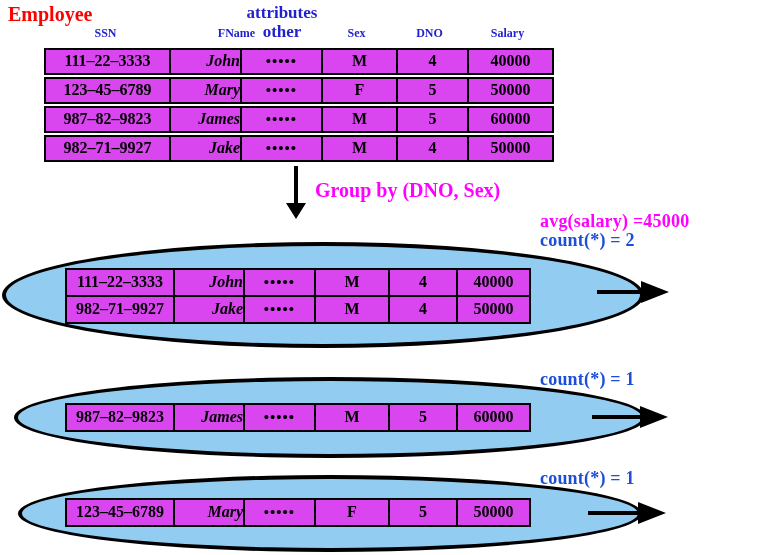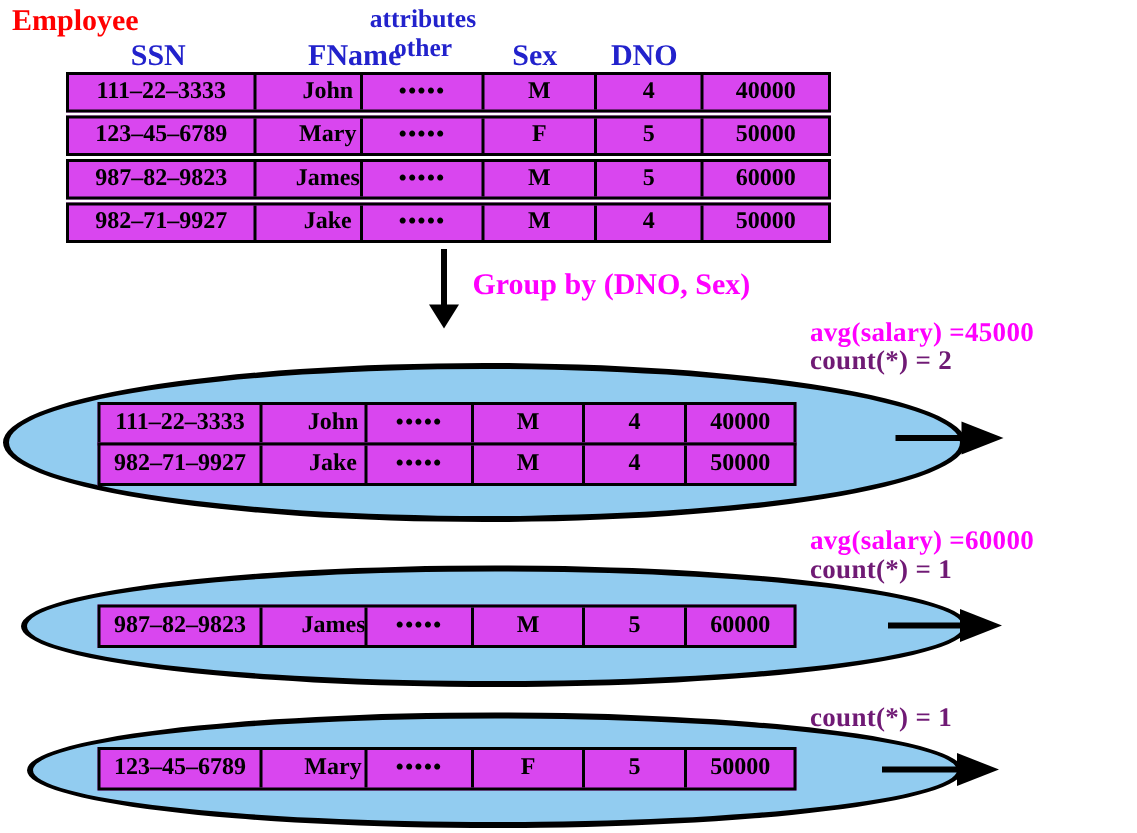--- a/index.html
+++ b/index.html
@@ -3,34 +3,34 @@
 <meta charset="utf-8">
 <style>
   html,body{margin:0;padding:0;background:#fff;}
   .canvas{
     position:relative;width:758px;height:555px;background:#ffffff;
     font-family:"Liberation Serif","DejaVu Serif",serif;font-weight:bold;
     overflow:hidden;
   }
   
   .title{position:absolute;left:8px;top:3px;font-size:20px;color:#ff0000;}
-  .hdr{position:absolute;font-size:20px;color:#2222cc;text-align:center;white-space:nowrap;}
+  .hdr{position:absolute;font-size:12px;color:#2222cc;text-align:center;white-space:nowrap;}
   .h-ssn{left:44px;top:26px;width:123px;}
   .h-fname{left:167px;top:26px;width:71px;margin-left:34px;}
   .h-other{left:228px;top:3px;width:108px;line-height:19px;font-size:17px;}
   .h-sex{left:319px;top:26px;width:75px;}
   .h-dno{left:394px;top:26px;width:71px;}
   .h-salary{left:465px;top:26px;width:85px;}
   
   .trow{position:absolute;display:inline-flex;background:#d946ef;border:2px solid #000;height:27px;box-sizing:border-box;}
   .erow{height:29px;}
   .cell{flex:none;box-sizing:border-box;border-left:2px solid #000;text-align:center;
         font-size:16px;line-height:22px;color:#000;white-space:nowrap;overflow:hidden;}
   .cell.first{border-left:none;}
-  .cell.name{text-align:center;padding-left:26px;}
+  .cell.name{text-align:right;padding-left:26px;font-style:italic;}
   .cell.dots{letter-spacing:1px;font-size:15px;}
   .erow .cell{line-height:24px;}
   
   .m0{width:123px}.m1{width:71px}.m2{width:81px}.m3{width:75px}.m4{width:71px}.m5{width:85px}
   
   .e0c{width:106px}.e1c{width:70px}.e2c{width:71px}.e3c{width:74px}.e4c{width:68px}.e5c{width:73px}
   #r0{left:44px;top:48px;} #r1{left:44px;top:77px;} #r2{left:44px;top:106px;} #r3{left:44px;top:135px;}
   #g0r0{left:65px;top:268px;} #g0r1{left:65px;top:295px;}
   #g1r0{left:65px;top:403px;} #g2r0{left:65px;top:498px;}
   
@@ -45,40 +45,41 @@
   #el2{left:18px;top:475px;width:624px;height:77px;}
   
   .hline{position:absolute;height:4px;background:#000;}
   .hhead{position:absolute;width:0;height:0;border-top:11px solid transparent;
          border-bottom:11px solid transparent;border-left:28px solid #000;}
   #a0l{left:597px;top:290px;width:46px;} #a0h{left:641px;top:281px;}
   #a1l{left:592px;top:415px;width:50px;} #a1h{left:640px;top:406px;}
   #a2l{left:588px;top:511px;width:52px;} #a2h{left:638px;top:502px;}
   
   .ann{position:absolute;left:540px;font-size:18px;white-space:nowrap;letter-spacing:.2px;}
-  .avg{color:#ff00ff;} .cnt{color:#701a75;}
+  .avg{color:#ff00ff;} .cnt{color:#1d4ed8;}
   #ann0a{top:211px;} #ann0c{top:230px;}
   #ann1a{top:350px;} #ann1c{top:369px;}
   #ann2a{top:450px;} #ann2c{top:468px;}
 </style>
 </head>
 <body>
 
 <div class="canvas">
 
   <div class="title">Employee</div>
 
   <div class="hdr h-ssn">SSN</div>
   <div class="hdr h-fname">FName</div>
   <div class="hdr h-other">
     <div>attributes</div>
     <div>other</div>
   </div>
   <div class="hdr h-sex">Sex</div>
   <div class="hdr h-dno">DNO</div>
+  <div class="hdr h-salary">Salary</div>
 
   <div class="trow" id="r0">
     <div class="cell first m0">111–22–3333</div>
     <div class="cell name m1">John</div>
     <div class="cell dots m2">•••••</div>
     <div class="cell m3">M</div>
     <div class="cell m4">4</div>
     <div class="cell m5">40000</div>
   </div>
   <div class="trow" id="r1">
@@ -136,21 +137,20 @@
   <div class="trow erow" id="g1r0">
     <div class="cell first e0c">987–82–9823</div>
     <div class="cell name e1c">James</div>
     <div class="cell dots e2c">•••••</div>
     <div class="cell e3c">M</div>
     <div class="cell e4c">5</div>
     <div class="cell e5c">60000</div>
   </div>
   <div class="hline" id="a1l"></div>
   <div class="hhead" id="a1h"></div>
-  <div class="ann avg" id="ann1a">avg(salary) =60000</div>
   <div class="ann cnt" id="ann1c">count(*) = 1</div>
 
   <div class="ellipse" id="el2"></div>
   <div class="trow erow" id="g2r0">
     <div class="cell first e0c">123–45–6789</div>
     <div class="cell name e1c">Mary</div>
     <div class="cell dots e2c">•••••</div>
     <div class="cell e3c">F</div>
     <div class="cell e4c">5</div>
     <div class="cell e5c">50000</div>

